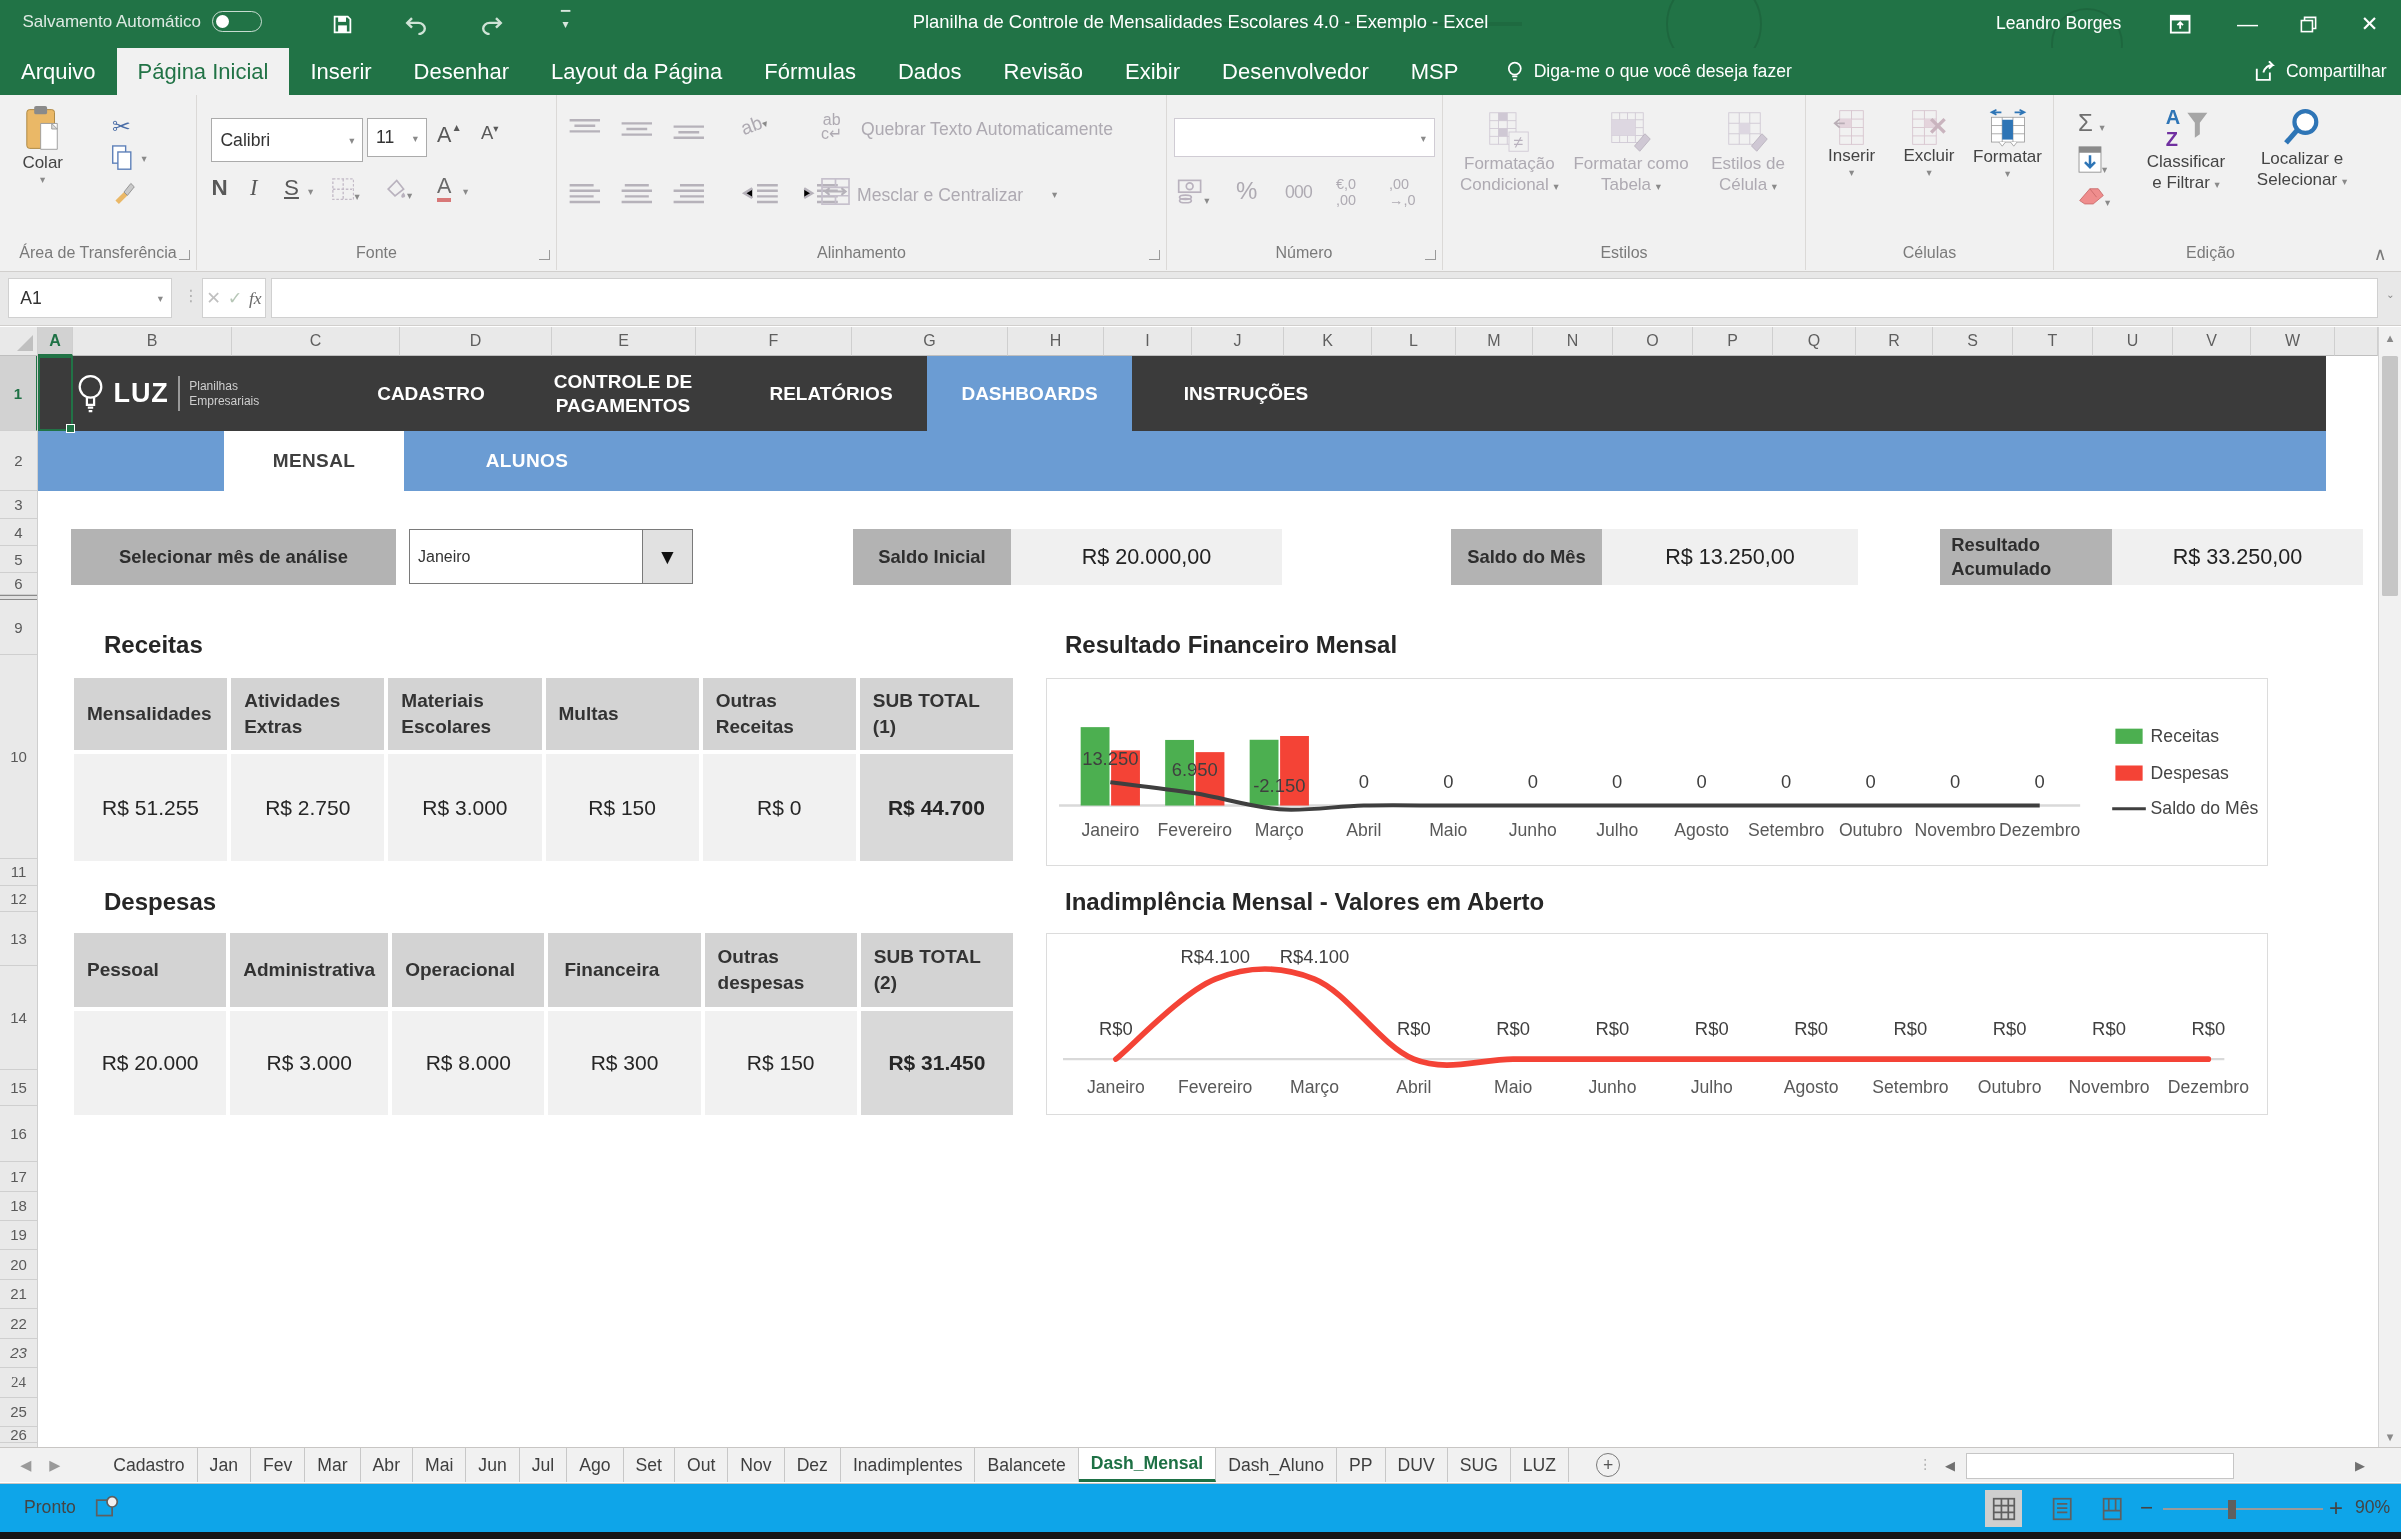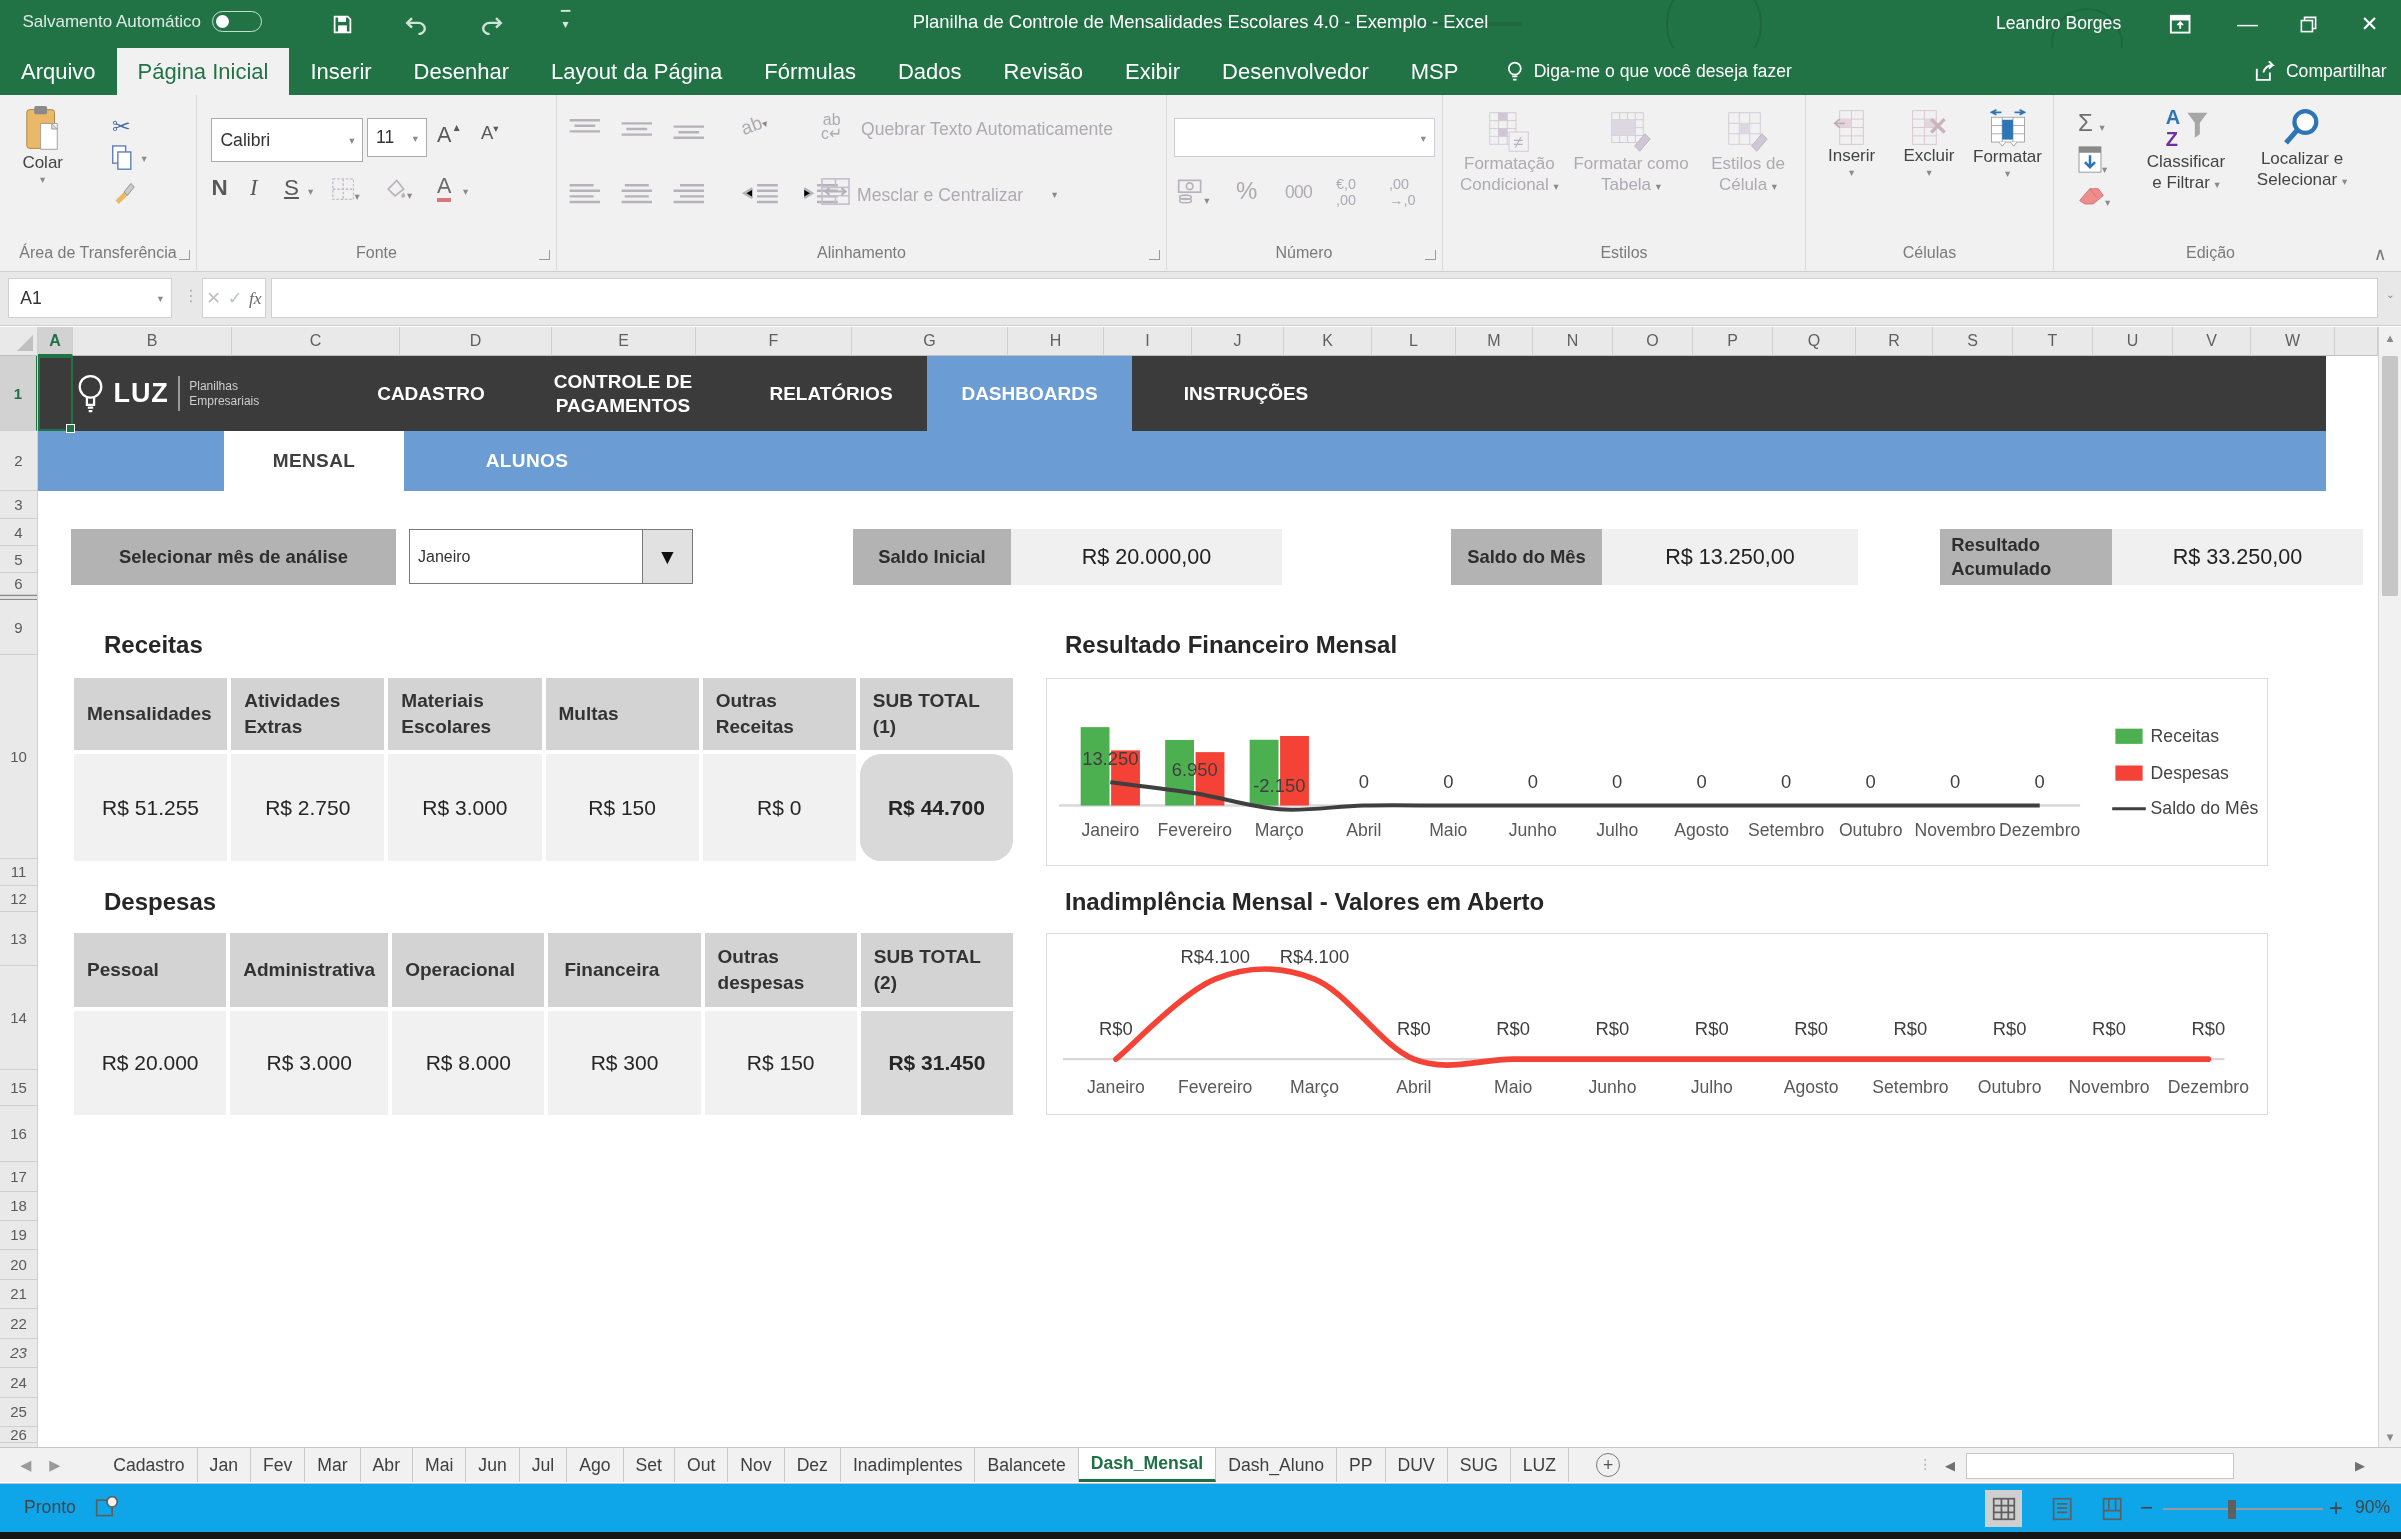--- a/index.html
+++ b/index.html
@@ -478,21 +478,21 @@
       <div class="rh" style="height: 104px;">14</div>
       <div class="rh" style="height: 36px;">15</div>
       <div class="rh" style="height: 56px;">16</div>
       <div class="rh" style="height: 30px;">17</div>
       <div class="rh" style="height: 29px;">18</div>
       <div class="rh" style="height: 29px;">19</div>
       <div class="rh" style="height: 30px;">20</div>
       <div class="rh" style="height: 29px;">21</div>
       <div class="rh" style="height: 30px;">22</div>
       <div class="rh" style="height: 29px; font-style: italic;">23</div>
-      <div class="rh" style="height: 30px;">24</div>
+      <div class="rh" style="height: 30px; font-family: Liberation Serif, serif;">24</div>
       <div class="rh" style="height: 29px;">25</div>
       <div class="rh" style="height: 16px;">26</div>
     </div>
   <div class="abs vscroll">
     <span>▲</span>
     <span class="vthumb"></span>
     <span>▼</span>
   </div>
 
   <div class="abs band"></div>
@@ -547,21 +547,21 @@
       <div class="dth" style="height: 72px;">Atividades Extras</div>
       <div class="dth" style="height: 72px;">Materiais Escolares</div>
       <div class="dth" style="height: 72px;">Multas</div>
       <div class="dth" style="height: 72px;">Outras Receitas</div>
       <div class="dth" style="height: 72px;">SUB TOTAL (1)</div>
       <div class="dtv" style="height: 107px;">R$ 51.255</div>
       <div class="dtv" style="height: 107px;">R$ 2.750</div>
       <div class="dtv" style="height: 107px;">R$ 3.000</div>
       <div class="dtv" style="height: 107px;">R$ 150</div>
       <div class="dtv" style="height: 107px;">R$ 0</div>
-      <div class="dtv sub" style="height: 107px; border-radius: 21px;">R$ 44.700</div>
+      <div class="dtv sub" style="height: 107px;">R$ 44.700</div>
     </div>
   <div class="abs card" style="left:1046px;top:678px;width:1222px;height:188px">
     <svg id="chart1" width="1219" height="185" viewBox="0 0 1522 231">
         <line x1="15" y1="158" x2="1290" y2="158" stroke="#d9d9d9" stroke-width="3"></line>
         <rect x="42" y="60.107" width="36" height="97.893" fill="#4caf50"></rect>
         <rect x="80" y="89.1245" width="36" height="68.8755" fill="#f44336"></rect>
         <rect x="147.5" y="76.094" width="36" height="81.906" fill="#4caf50"></rect>
         <rect x="185.5" y="91.3145" width="36" height="66.6855" fill="#f44336"></rect>
         <rect x="253" y="75.875" width="36" height="82.125" fill="#4caf50"></rect>
         <rect x="291" y="71.1665" width="36" height="86.8335" fill="#f44336"></rect>

